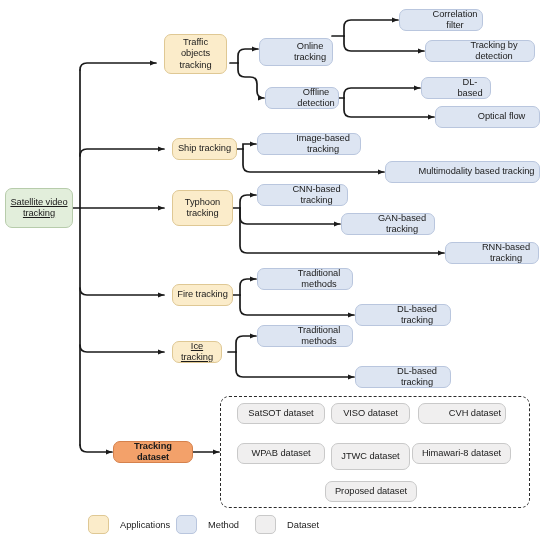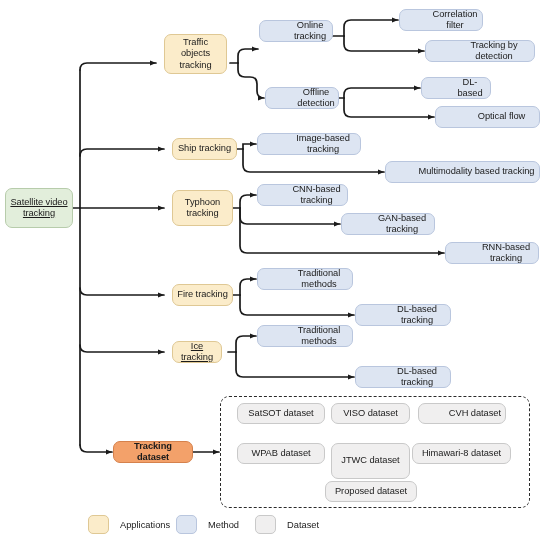--- a/index.html
+++ b/index.html
@@ -168,21 +168,21 @@
   </div>
 
   <div class="node app" style="left:172px; top:341px; width:50px; height:22px;text-decoration:underline;">
     <span>Ice tracking</span>
   </div>
 
   <div class="node trackdata" style="left:113px; top:441px; width:80px; height:22px;font-weight:bold;">
     <span>Tracking dataset</span>
   </div>
 
-  <div class="node method" style="left:259px; top:20px; width:74px; height:22px;">
+  <div class="node method" style="left:259px; top:38px; width:74px; height:28px;">
     <span>Online tracking</span>
   </div>
 
   <div class="node method" style="left:265px; top:87px; width:74px; height:22px;">
     <span>Offline detection</span>
   </div>
 
   <div class="node method" style="left:399px; top:9px; width:84px; height:22px;">
     <span>Correlation filter</span>
   </div>
@@ -246,21 +246,21 @@
   </div>
 
   <div class="node dataset" style="left:418px; top:403px; width:88px; height:21px;justify-content:flex-end;">
     <span>CVH dataset</span>
   </div>
 
   <div class="node dataset" style="left:237px; top:443px; width:88px; height:21px;">
     <span>WPAB dataset</span>
   </div>
 
-  <div class="node dataset" style="left:331px; top:443px; width:79px; height:36px;">
+  <div class="node dataset" style="left:331px; top:443px; width:79px; height:27px;">
     <span>JTWC dataset</span>
   </div>
 
   <div class="node dataset" style="left:412px; top:443px; width:99px; height:21px;">
     <span>Himawari-8 dataset</span>
   </div>
 
   <div class="node dataset" style="left:325px; top:481px; width:92px; height:21px;">
     <span>Proposed dataset</span>
   </div>

